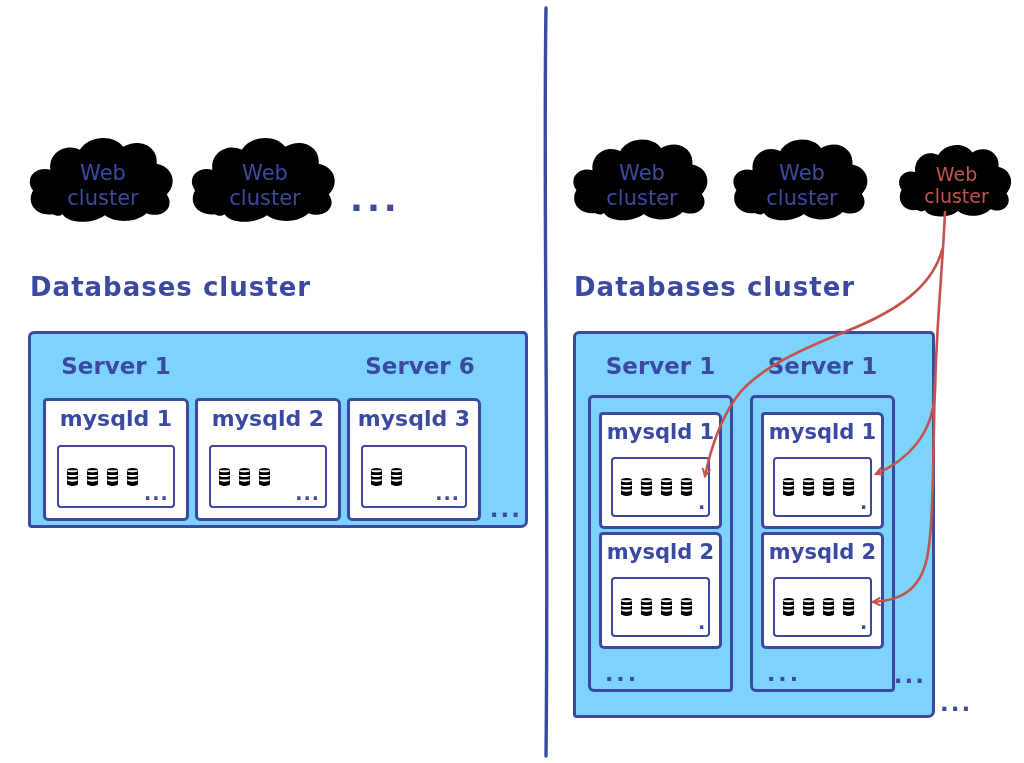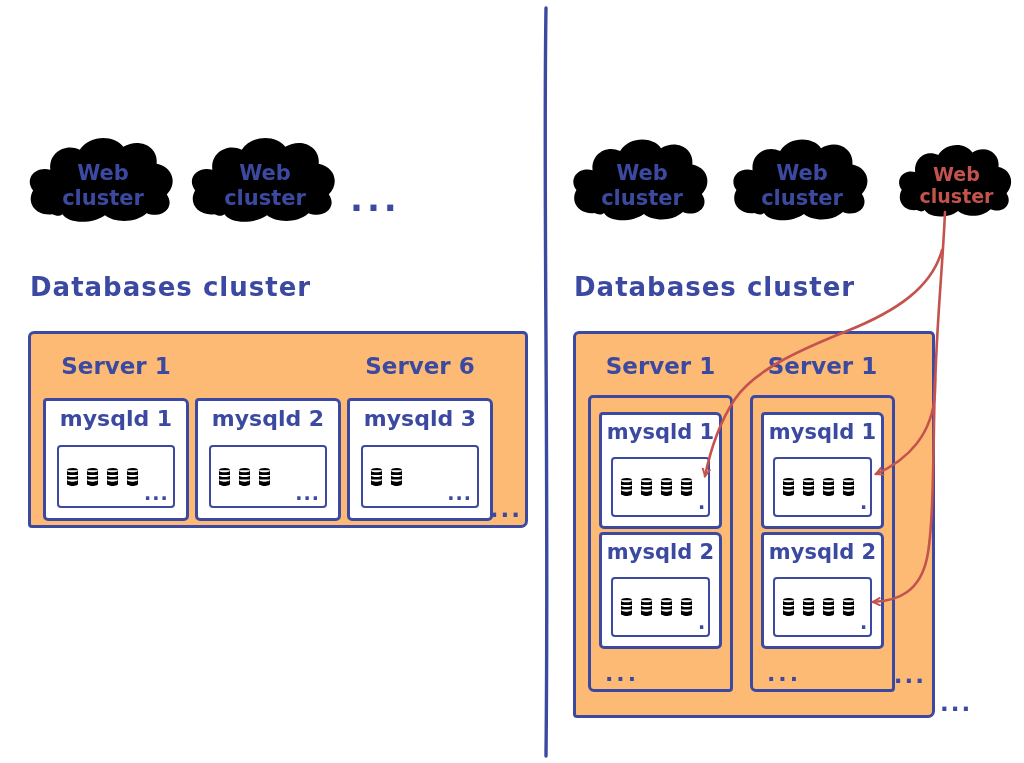--- a/index.html
+++ b/index.html
@@ -3,29 +3,29 @@
 <meta charset="utf-8">
 <style>
   :root { --blue:#3b4aa0; --red:#c4534e; }
   html,body{margin:0;padding:0;background:#fff;}
   .canvas{position:relative;width:1024px;height:763px;background:#fff;overflow:hidden;
           font-family:"DejaVu Sans",sans-serif;color:var(--blue);}
   
   .cloud{position:absolute;}
   .cloud svg{position:absolute;left:0;top:0;width:100%;height:100%;overflow:visible;}
   .cloud-label{position:absolute;left:0;top:6px;right:0;bottom:0;display:flex;align-items:center;justify-content:center;
-               text-align:center;white-space:pre-line;font-size:21px;line-height:1.15;font-weight:700;color:var(--blue);}
+               text-align:center;white-space:pre-line;font-size:21px;line-height:1.15;font-weight:400;color:var(--blue);}
   .cloud.red .cloud-label{color:var(--red);font-size:19px;}
   
   .section-label{position:absolute;font-size:26px;font-weight:600;letter-spacing:1px;color:var(--blue);}
   .title{position:absolute;font-size:31px;font-weight:600;letter-spacing:3px;text-align:center;color:var(--blue);}
   .dots-lg{position:absolute;font-size:34px;font-weight:700;letter-spacing:4px;color:var(--blue);line-height:1;}
   .dots-md{font-size:23px;font-weight:700;letter-spacing:2px;color:var(--blue);line-height:1;}
   
-  .bigbox{position:absolute;border:3px solid var(--blue);border-radius:6px 5px 7px 4px;background:#fdba74;}
+  .bigbox{position:absolute;border:3px solid var(--blue);border-radius:6px 5px 7px 4px;background:#7dd3fc;}
   .srv-col{position:absolute;top:0;}
   .srv-label{margin-top:19px;text-align:center;font-size:23px;font-weight:600;color:var(--blue);}
   .server-box{position:absolute;left:0;right:0;border:3px solid var(--blue);border-radius:5px 6px 4px 6px;}
   .mysqld-box{position:absolute;border:3px solid var(--blue);border-radius:4px 6px 5px 5px;background:#fff;}
   .mysqld-label{text-align:center;margin-top:5px;font-size:22px;font-weight:600;color:var(--blue);}
   .db-box{position:absolute;border:2.5px solid var(--blue);border-radius:4px;display:flex;align-items:center;
           gap:3px;padding:0 5px;overflow:hidden;}
   .cyl{width:17px;height:26px;flex:none;}
   .row-dots{margin-left:auto;align-self:flex-end;margin-bottom:7px;font-size:19px;font-weight:700;
             letter-spacing:1px;color:var(--blue);line-height:0.6;}
@@ -100,21 +100,21 @@
               </svg><svg class="cyl blue" viewBox="0 0 20 28">
                 <use href="#cylShape"></use>
               </svg></span>
           <span class="row-dots">...</span>
         </div>
       </div>
     </div>
 
     <div class="srv-col" style="left:316px;width:146px">
       <div class="srv-label">Server 6</div>
-      <div class="mysqld-box" style="left:0;right:0;top:64px;height:117px">
+      <div class="mysqld-box" style="left:0;right:12px;top:64px;height:117px">
         <div class="mysqld-label">mysqld 3</div>
         <div class="db-box" style="left:11px;right:11px;top:44px;height:59px">
           <span style="display:contents"><svg class="cyl blue" viewBox="0 0 20 28">
                 <use href="#cylShape"></use>
               </svg><svg class="cyl blue" viewBox="0 0 20 28">
                 <use href="#cylShape"></use>
               </svg></span>
           <span class="row-dots">...</span>
         </div>
       </div>

